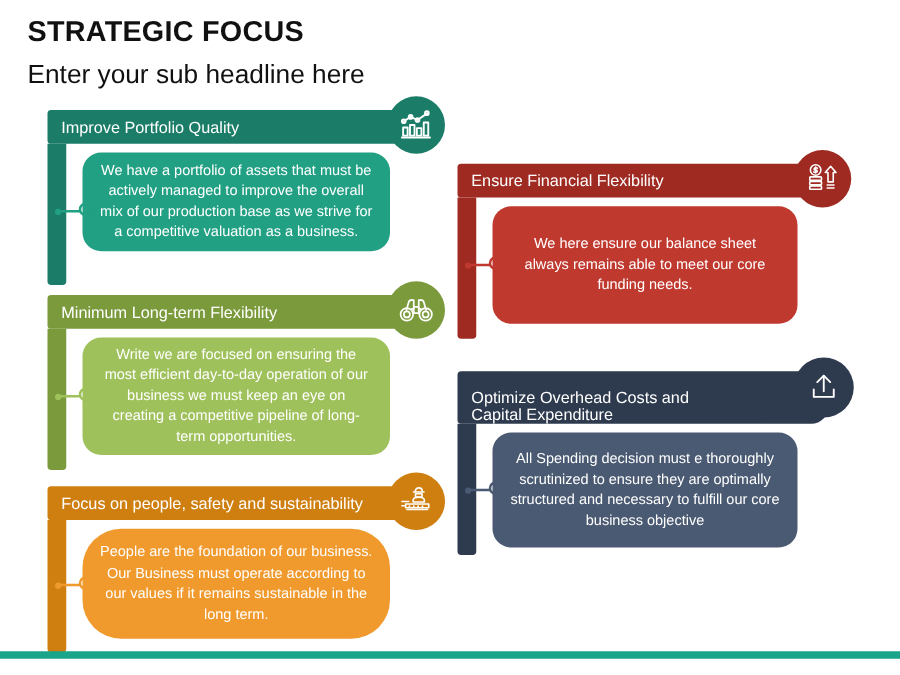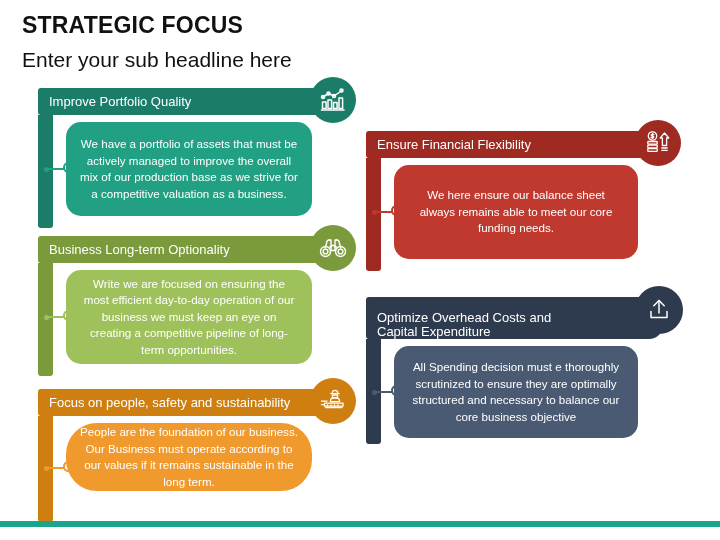--- a/index.html
+++ b/index.html
@@ -158,21 +158,21 @@
 <div id="slide">
 
   <div class="page-title">STRATEGIC FOCUS</div>
   <div class="page-subtitle">Enter your sub headline here</div>
 
   <div class="card" style="left:38px; top:88px; width:300px; height:140px;">
     <div class="card-head" style="width:300px; background:#1b7d68;">
       <span class="card-head-label">Improve Portfolio Quality</span>
     </div>
     <div class="card-spine" style="top:27px; height:113px; background:#1b7d68;"></div>
-    <div class="card-body" style="left:28px; top:34px; width:246px; height:94px; background:#21a083;">
+    <div class="card-body" style="left:28px; top:34px; width:246px; height:79px; background:#21a083;">
       <span>We have a portfolio of assets that must be actively managed to improve the overall mix of our production base as we strive for a competitive valuation as a business.</span>
     </div>
     <div class="conn" style="left:6px; top:74px; width:34px;">
       <span class="dot" style="background:#21a083;"></span>
       <span class="line" style="width:16px; background:#21a083;"></span>
       <span class="ring" style="left:19px; border-color:#21a083;"></span>
     </div>
     <div class="icon-badge" style="left:272px; top:-11px; background:#1b7d68;">
       <span>
         <svg width="26" height="26" viewBox="0 0 26 26">
@@ -188,21 +188,21 @@
             <rect x="19" y="11" width="3.6" height="10.5"></rect>
             <path d="M1.5 23 L24 23"></path>
           </g>
         </svg>
       </span>
     </div>
   </div>
 
   <div class="card" style="left:38px; top:236px; width:300px; height:140px;">
     <div class="card-head" style="width:300px; background:#7a9a3c;">
-      <span class="card-head-label">Business Long-term Optionality</span>
+      <span class="card-head-label">Minimum Long-term Flexibility</span>
     </div>
     <div class="card-spine" style="top:27px; height:113px; background:#7a9a3c;"></div>
     <div class="card-body" style="left:28px; top:34px; width:246px; height:94px; background:#9fc15c;">
       <span>Write we are focused on ensuring the most efficient day-to-day operation of our business we must keep an eye on creating a competitive pipeline of long-term opportunities.</span>
     </div>
     <div class="conn" style="left:6px; top:74px; width:34px;">
       <span class="dot" style="background:#9fc15c;"></span>
       <span class="line" style="width:16px; background:#9fc15c;"></span>
       <span class="ring" style="left:19px; border-color:#9fc15c;"></span>
     </div>
@@ -223,21 +223,21 @@
         </svg>
       </span>
     </div>
   </div>
 
   <div class="card" style="left:38px; top:389px; width:300px; height:133px;">
     <div class="card-head" style="width:300px; background:#cf7f10;">
       <span class="card-head-label">Focus on people, safety and sustainability</span>
     </div>
     <div class="card-spine" style="top:27px; height:106px; background:#cf7f10;"></div>
-    <div class="card-body" style="left:28px; top:34px; width:246px; height:68px; background:#f0992c;border-radius:31px;">
+    <div class="card-body" style="left:28px; top:34px; width:246px; height:88px; background:#f0992c;border-radius:31px;">
       <span>People are the foundation of our business. Our Business must operate according to our values if it remains sustainable in the long term.</span>
     </div>
     <div class="conn" style="left:6px; top:72px; width:34px;">
       <span class="dot" style="background:#f0992c;"></span>
       <span class="line" style="width:16px; background:#f0992c;"></span>
       <span class="ring" style="left:19px; border-color:#f0992c;"></span>
     </div>
     <div class="icon-badge" style="left:272px; top:-11px; background:#cf7f10;">
       <span>
         <svg width="28" height="26" viewBox="0 0 28 26">
@@ -292,21 +292,21 @@
     </div>
   </div>
 
   <div class="card" style="left:366px; top:297px; width:297px; height:147px;">
     <div class="card-head two-line" style="width:297px; background:#2e3a4e;">
       <span class="card-head-label">Optimize Overhead Costs and
 Capital Expenditure</span>
     </div>
     <div class="card-spine" style="top:42px; height:105px; background:#2e3a4e;"></div>
     <div class="card-body" style="left:28px; top:49px; width:244px; height:92px; background:#4a5a72;">
-      <span>All Spending decision must e thoroughly scrutinized to ensure they are optimally structured and necessary to balance our core business objective</span>
+      <span>All Spending decision must e thoroughly scrutinized to ensure they are optimally structured and necessary to fulfill our core business objective</span>
     </div>
     <div class="conn" style="left:6px; top:88px; width:34px;">
       <span class="dot" style="background:#4a5a72;"></span>
       <span class="line" style="width:16px; background:#4a5a72;"></span>
       <span class="ring" style="left:19px; border-color:#4a5a72;"></span>
     </div>
     <div class="icon-badge" style="left:269px; top:-11px; background:#2e3a4e; width:48px; height:48px;">
       <span>
         <svg width="26" height="26" viewBox="0 0 26 26">
           <g fill="none" stroke="#ffffff" stroke-width="1.5" stroke-linecap="round" stroke-linejoin="round">

